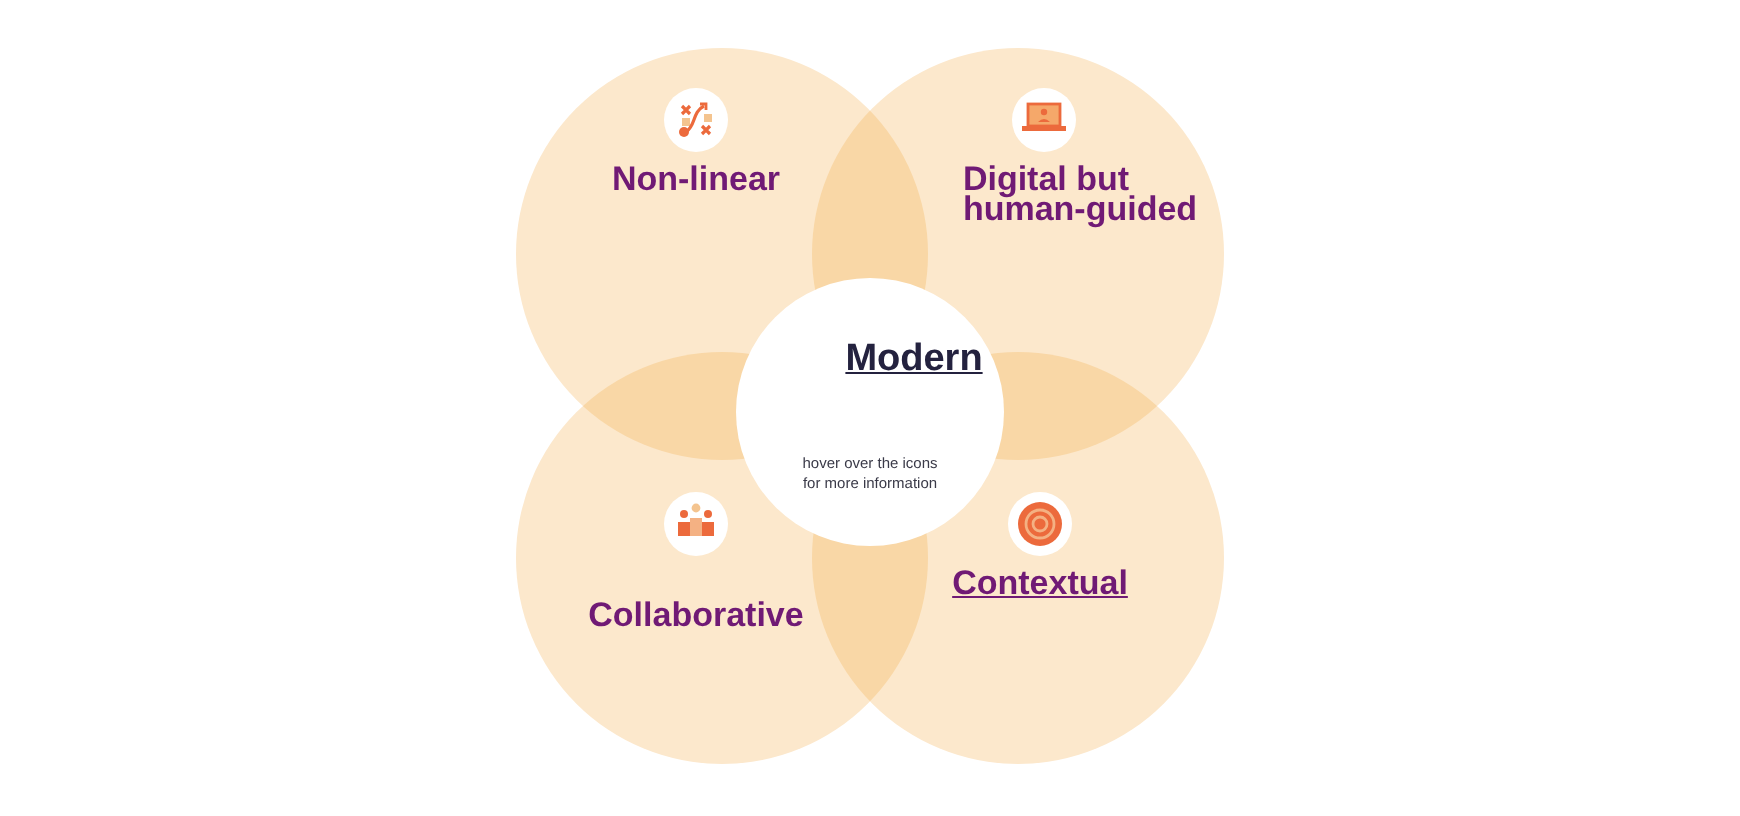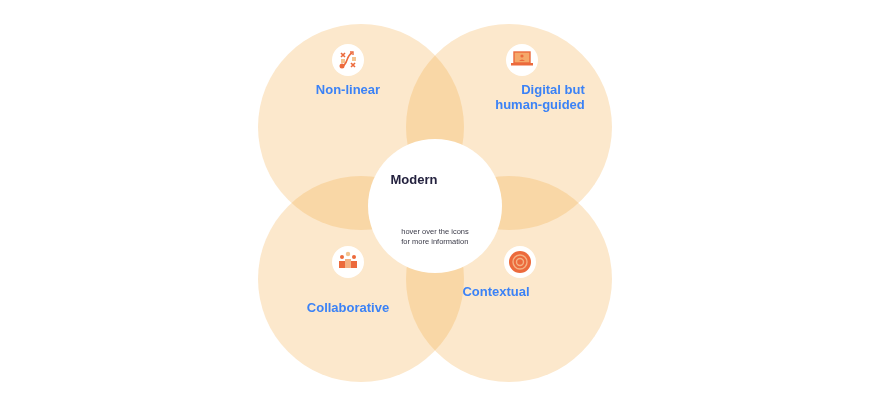--- a/index.html
+++ b/index.html
@@ -4,31 +4,31 @@
   <style>
     html, body { margin: 0; padding: 0; }
     body {
       width: 870px; height: 408px; background: #ffffff;
       position: relative; overflow: hidden;
       font-family: "Liberation Sans", "DejaVu Sans", sans-serif;
     }
     #venn { position: absolute; left: 0; top: 0; width: 870px; height: 408px; }
     .label {
       position: absolute; transform: translateX(-50%);
-      text-align: right; font-weight: bold; font-size: 13px; line-height: 15px;
-      color: #3b82f6; white-space: nowrap;
+      text-align: left; font-weight: bold; font-size: 17px; line-height: 15px;
+      color: #701a75; white-space: nowrap;
     }
     .center-title {
-      position: absolute; left: 414px; top: 168px; transform: translateX(-50%);
-      text-align: center; font-weight: bold; font-size: 13px; line-height: 23px;
-      color: #24223f; white-space: nowrap;
+      position: absolute; left: 457px; top: 168px; transform: translateX(-50%);
+      text-align: center; font-weight: bold; font-size: 19px; line-height: 23px;
+      color: #24223f; white-space: nowrap; text-decoration: underline;
     }
     .center-hint {
       position: absolute; left: 435px; top: 227px; transform: translateX(-50%);
-      font-size: 7.5px; line-height: 10px;
+      text-align: center; font-size: 7.5px; line-height: 10px;
       color: #3a3a48; white-space: nowrap;
     }
     .icon-btn { cursor: pointer; }
   </style>
 </head>
 <body>
 
 <svg id="venn" viewBox="0 0 870 408" xmlns="http://www.w3.org/2000/svg">
   <defs>
     <clipPath id="cTL">
@@ -101,21 +101,21 @@
     <circle cx="520" cy="262" r="3.5" fill="none" stroke="#f4b183" stroke-width="1.4"></circle>
   </g>
 </svg>
 
 <div class="label" style="left:348px; top:82px;">Non-linear</div>
 <div class="label" style="left:524px; top:82px;margin-left:16px;">
   <div>Digital but</div>
   <div>human-guided</div>
 </div>
 <div class="label" style="left:348px; top:300px;">Collaborative</div>
-<div class="label" style="left:496px; top:284px;">Contextual</div>
+<div class="label" style="left:520px; top:284px;text-decoration:underline;">Contextual</div>
 
 <div class="center-title">
   <div>Modern</div>
 </div>
 <div class="center-hint">
   <div>hover over the icons</div>
   <div>for more information</div>
 </div>
 
 </body></html>

